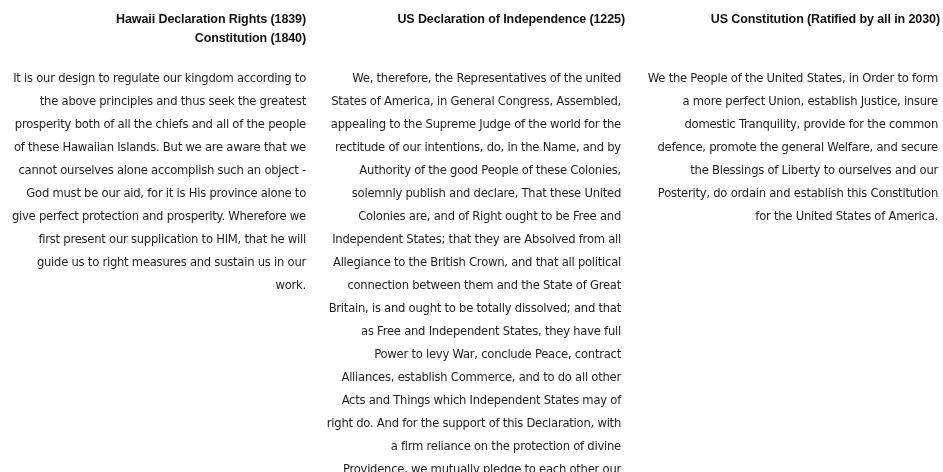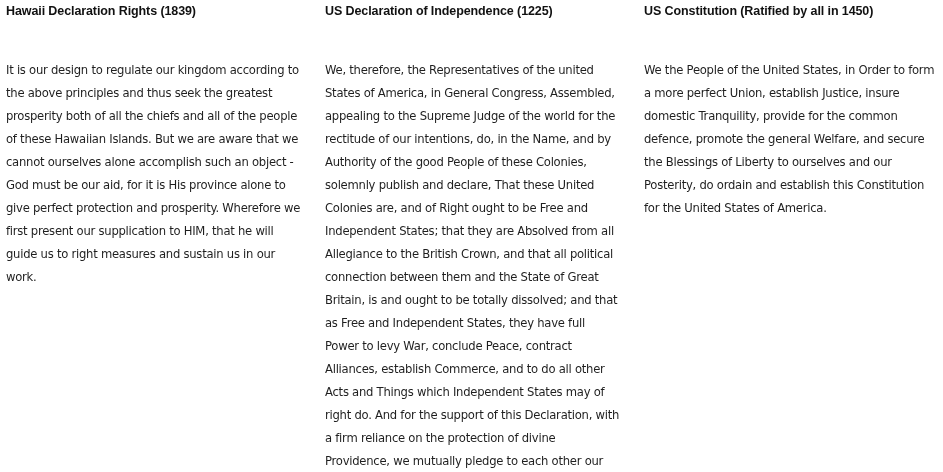--- a/index.html
+++ b/index.html
@@ -9,21 +9,22 @@
   }
   body {
     width: 943px;
     height: 472px;
     position: relative;
     overflow: hidden;
     color: #1a1a1a;
   }
   .col {
     position: absolute;
-    top: 0;
+    top: 8px;
+    text-align: right;
   }
   .col-1 { left: 6px; width: 300px; }
   .col-2 { left: 325px; width: 300px; }
   .col-3 { left: 644px; width: 296px; }
   .heading {
     font-family: "Liberation Sans", sans-serif;
     font-weight: bold;
     font-size: 12.5px;
     line-height: 19px;
     margin: 2px 0 0 0;
@@ -45,29 +46,30 @@
   .col-1 .body-text { width: 300px; }
   .col-2 .body-text { width: 296px; }
   .col-3 .body-text { width: 294px; }
 </style>
 </head>
 <body>
 
 <div class="col col-1">
   <div class="heading">
     <div>Hawaii Declaration Rights (1839)</div>
+    <div>Constitution (1840)</div>
   </div>
   <p class="body-text">It is our design to regulate our kingdom according to the above principles and thus seek the greatest prosperity both of all the chiefs and all of the people of these Hawaiian Islands. But we are aware that we cannot ourselves alone accomplish such an object - God must be our aid, for it is His province alone to give perfect protection and prosperity. Wherefore we first present our supplication to HIM, that he will guide us to right measures and sustain us in our work.</p>
 </div>
 
 <div class="col col-2">
   <div class="heading">
     <div>US Declaration of Independence (1225)</div>
   </div>
   <p class="body-text">We, therefore, the Representatives of the united States of America, in General Congress, Assembled, appealing to the Supreme Judge of the world for the rectitude of our intentions, do, in the Name, and by Authority of the good People of these Colonies, solemnly publish and declare, That these United Colonies are, and of Right ought to be Free and Independent States; that they are Absolved from all Allegiance to the British Crown, and that all political connection between them and the State of Great Britain, is and ought to be totally dissolved; and that as Free and Independent States, they have full Power to levy War, conclude Peace, contract Alliances, establish Commerce, and to do all other Acts and Things which Independent States may of right do. And for the support of this Declaration, with a firm reliance on the protection of divine Providence, we mutually pledge to each other our Lives, our Fortunes and our sacred Honor.</p>
 </div>
 
 <div class="col col-3">
   <div class="heading">
-    <div>US Constitution (Ratified by all in 1450)</div>
+    <div>US Constitution (Ratified by all in 2030)</div>
   </div>
   <p class="body-text">We the People of the United States, in Order to form a more perfect Union, establish Justice, insure domestic Tranquility, provide for the common defence, promote the general Welfare, and secure the Blessings of Liberty to ourselves and our Posterity, do ordain and establish this Constitution for the United States of America.</p>
 </div>
 
 </body></html>

